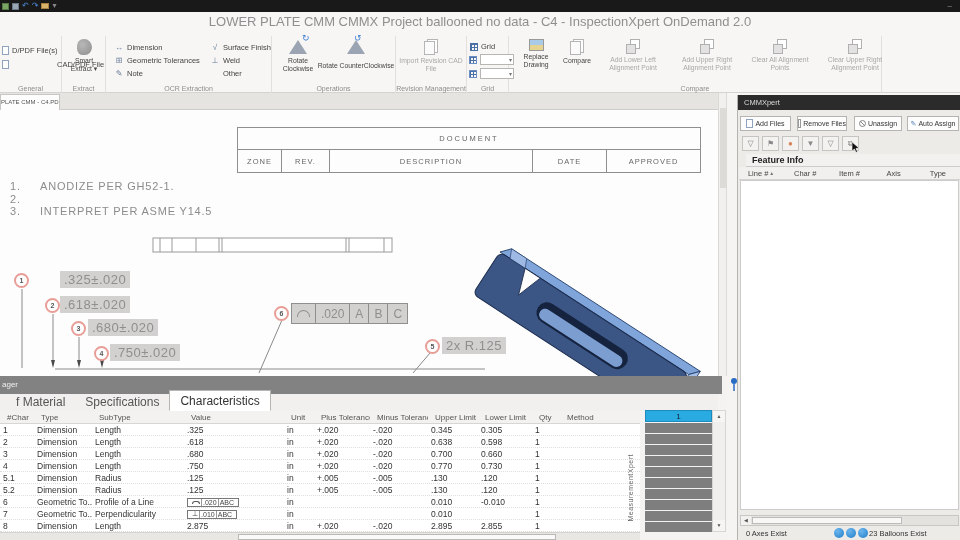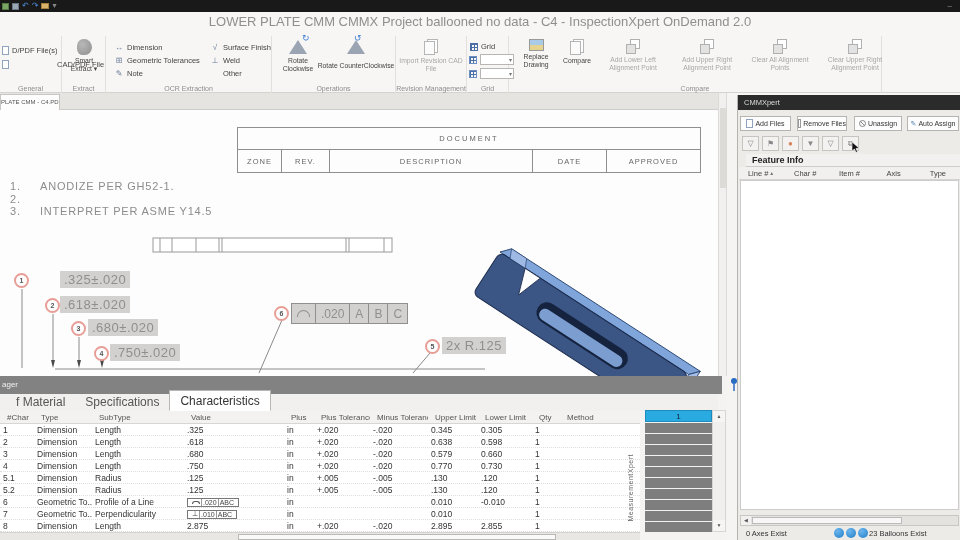--- a/index.html
+++ b/index.html
@@ -380,21 +380,21 @@
         <div class="bp-tab">f Material</div>
         <div class="bp-tab">Specifications</div>
         <div class="bp-tab active">Characteristics</div>
       </div>
     <div class="chartable" id="char-table">
         <div class="chrow hdr">
           <span>#Char</span>
           <span>Type</span>
           <span>SubType</span>
           <span>Value</span>
-          <span>Plus</span>
+          <span>Unit</span>
           <span>Plus Tolerance</span>
           <span>Minus Tolerance</span>
           <span>Upper Limit</span>
           <span>Lower Limit</span>
           <span>Qty</span>
           <span>Method</span>
         </div>
         <div class="chrow">
           <span>1</span>
           <span>Dimension</span>
@@ -422,21 +422,21 @@
           <span></span>
         </div>
         <div class="chrow">
           <span>3</span>
           <span>Dimension</span>
           <span>Length</span>
           <span>.680</span>
           <span>in</span>
           <span>+.020</span>
           <span>-.020</span>
-          <span>0.579</span>
+          <span>0.700</span>
           <span>0.660</span>
           <span>1</span>
           <span></span>
         </div>
         <div class="chrow">
           <span>4</span>
           <span>Dimension</span>
           <span>Length</span>
           <span>.750</span>
           <span>in</span>

